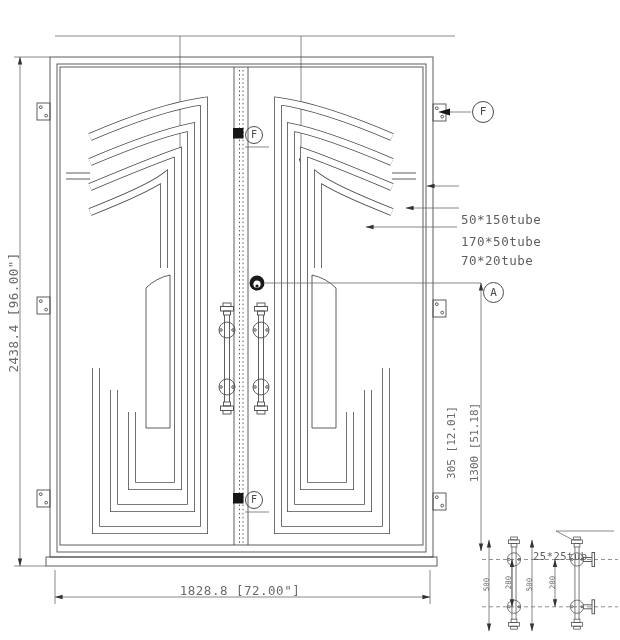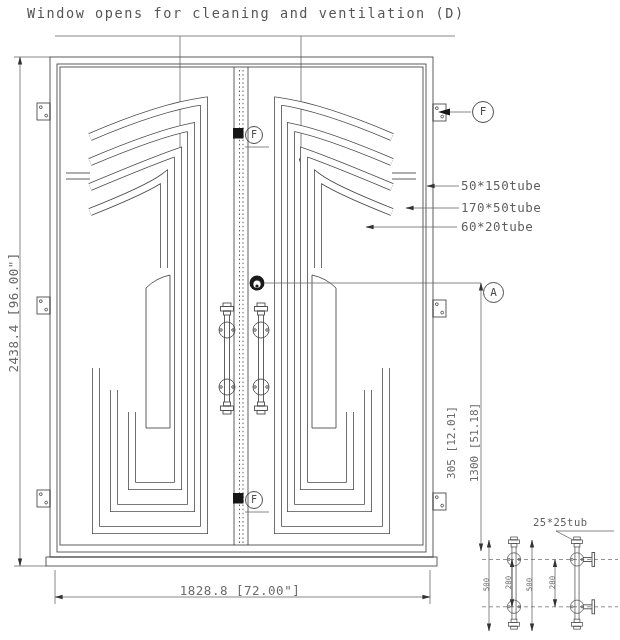--- a/index.html
+++ b/index.html
@@ -1,21 +1,21 @@
 <!DOCTYPE html>
 <html><head>
 <meta charset="utf-8">
 <style>
   html,body{margin:0;padding:0;background:#fff;}
   #stage{position:relative;width:620px;height:640px;background:#fff;overflow:hidden;
          font-family:"DejaVu Sans Mono","Liberation Mono",monospace;color:#5a5a5a;}
   #stage svg{position:absolute;left:0;top:0;}
   .txt{position:absolute;white-space:nowrap;}
   .title{font-size:13.5px;letter-spacing:1.6px;color:#555;}
-  .tube{font-size:12.5px;letter-spacing:.5px;color:#5f5f5f;}
+  .tube{font-size:12.5px;letter-spacing:.5px;color:#5f5f5f;margin-top:34px;}
   .dim{font-size:12.5px;letter-spacing:.5px;color:#6a6a6a;}
   .rot{transform:rotate(-90deg);transform-origin:center center;text-align:center;}
   .dimsm{font-size:11px;color:#6a6a6a;}
   .dimxs{font-size:7.5px;color:#6a6a6a;}
   .balloon{position:absolute;border:1px solid #4c4c4c;border-radius:50%;
            text-align:center;color:#4c4c4c;background:transparent;}
   .ln{fill:none;stroke:#4c4c4c;stroke-width:0.9;}
   .lnT{fill:none;stroke:#6a6a6a;stroke-width:0.8;}
   .bandO{fill:none;stroke:#4c4c4c;stroke-width:8;stroke-linejoin:miter;}
   .bandI{fill:none;stroke:#ffffff;stroke-width:6.4;stroke-linejoin:miter;}
@@ -164,25 +164,24 @@
       <rect x="592" y="599.8" width="2.6" height="14" class="ln" fill="#fff"></rect>
       <line x1="489" y1="540" x2="489" y2="631" class="lnT" marker-start="url(#mStart)" marker-end="url(#mEnd)"></line>
       <line x1="512" y1="559.5" x2="512" y2="606.8" class="lnT" marker-start="url(#mStart)" marker-end="url(#mEnd)"></line>
       <line x1="532" y1="540" x2="532" y2="631" class="lnT" marker-start="url(#mStart)" marker-end="url(#mEnd)"></line>
       <line x1="555" y1="559.5" x2="555" y2="606.8" class="lnT" marker-start="url(#mStart)" marker-end="url(#mEnd)"></line>
       <line x1="556" y1="531" x2="614" y2="531" class="lnT"></line>
       <line x1="556" y1="531" x2="573" y2="540" class="lnT"></line>
     </g>
   </svg>
 
-  <div class="txt title" style="left:27px;top:5px;">Window opens for cleaning and ventilation (D)</div>
 
   <div class="txt tube" style="left:461px;top:178px;">50*150tube</div>
   <div class="txt tube" style="left:461px;top:200px;">170*50tube</div>
-  <div class="txt tube" style="left:461px;top:219px;">60*20tube</div>
+  <div class="txt tube" style="left:461px;top:219px;">70*20tube</div>
   <div class="txt tube" style="left:533px;top:516px;font-size:10.5px;">25*25tub</div>
 
   <div class="txt dim" style="left:140px;top:583px;width:200px;text-align:center;">1828.8 [72.00"]</div>
   <div class="txt dim rot" style="left:-47px;top:305px;width:120px;">2438.4 [96.00"]</div>
   <div class="txt dimsm rot" style="left:411px;top:436px;width:80px;">305 [12.01]</div>
   <div class="txt dimsm rot" style="left:434px;top:436px;width:80px;">1300 [51.18]</div>
 
   <div class="txt dimxs rot" style="left:471px;top:580px;width:30px;">500</div>
   <div class="txt dimxs rot" style="left:493px;top:578px;width:30px;">280</div>
   <div class="txt dimxs rot" style="left:514px;top:580px;width:30px;">500</div>

